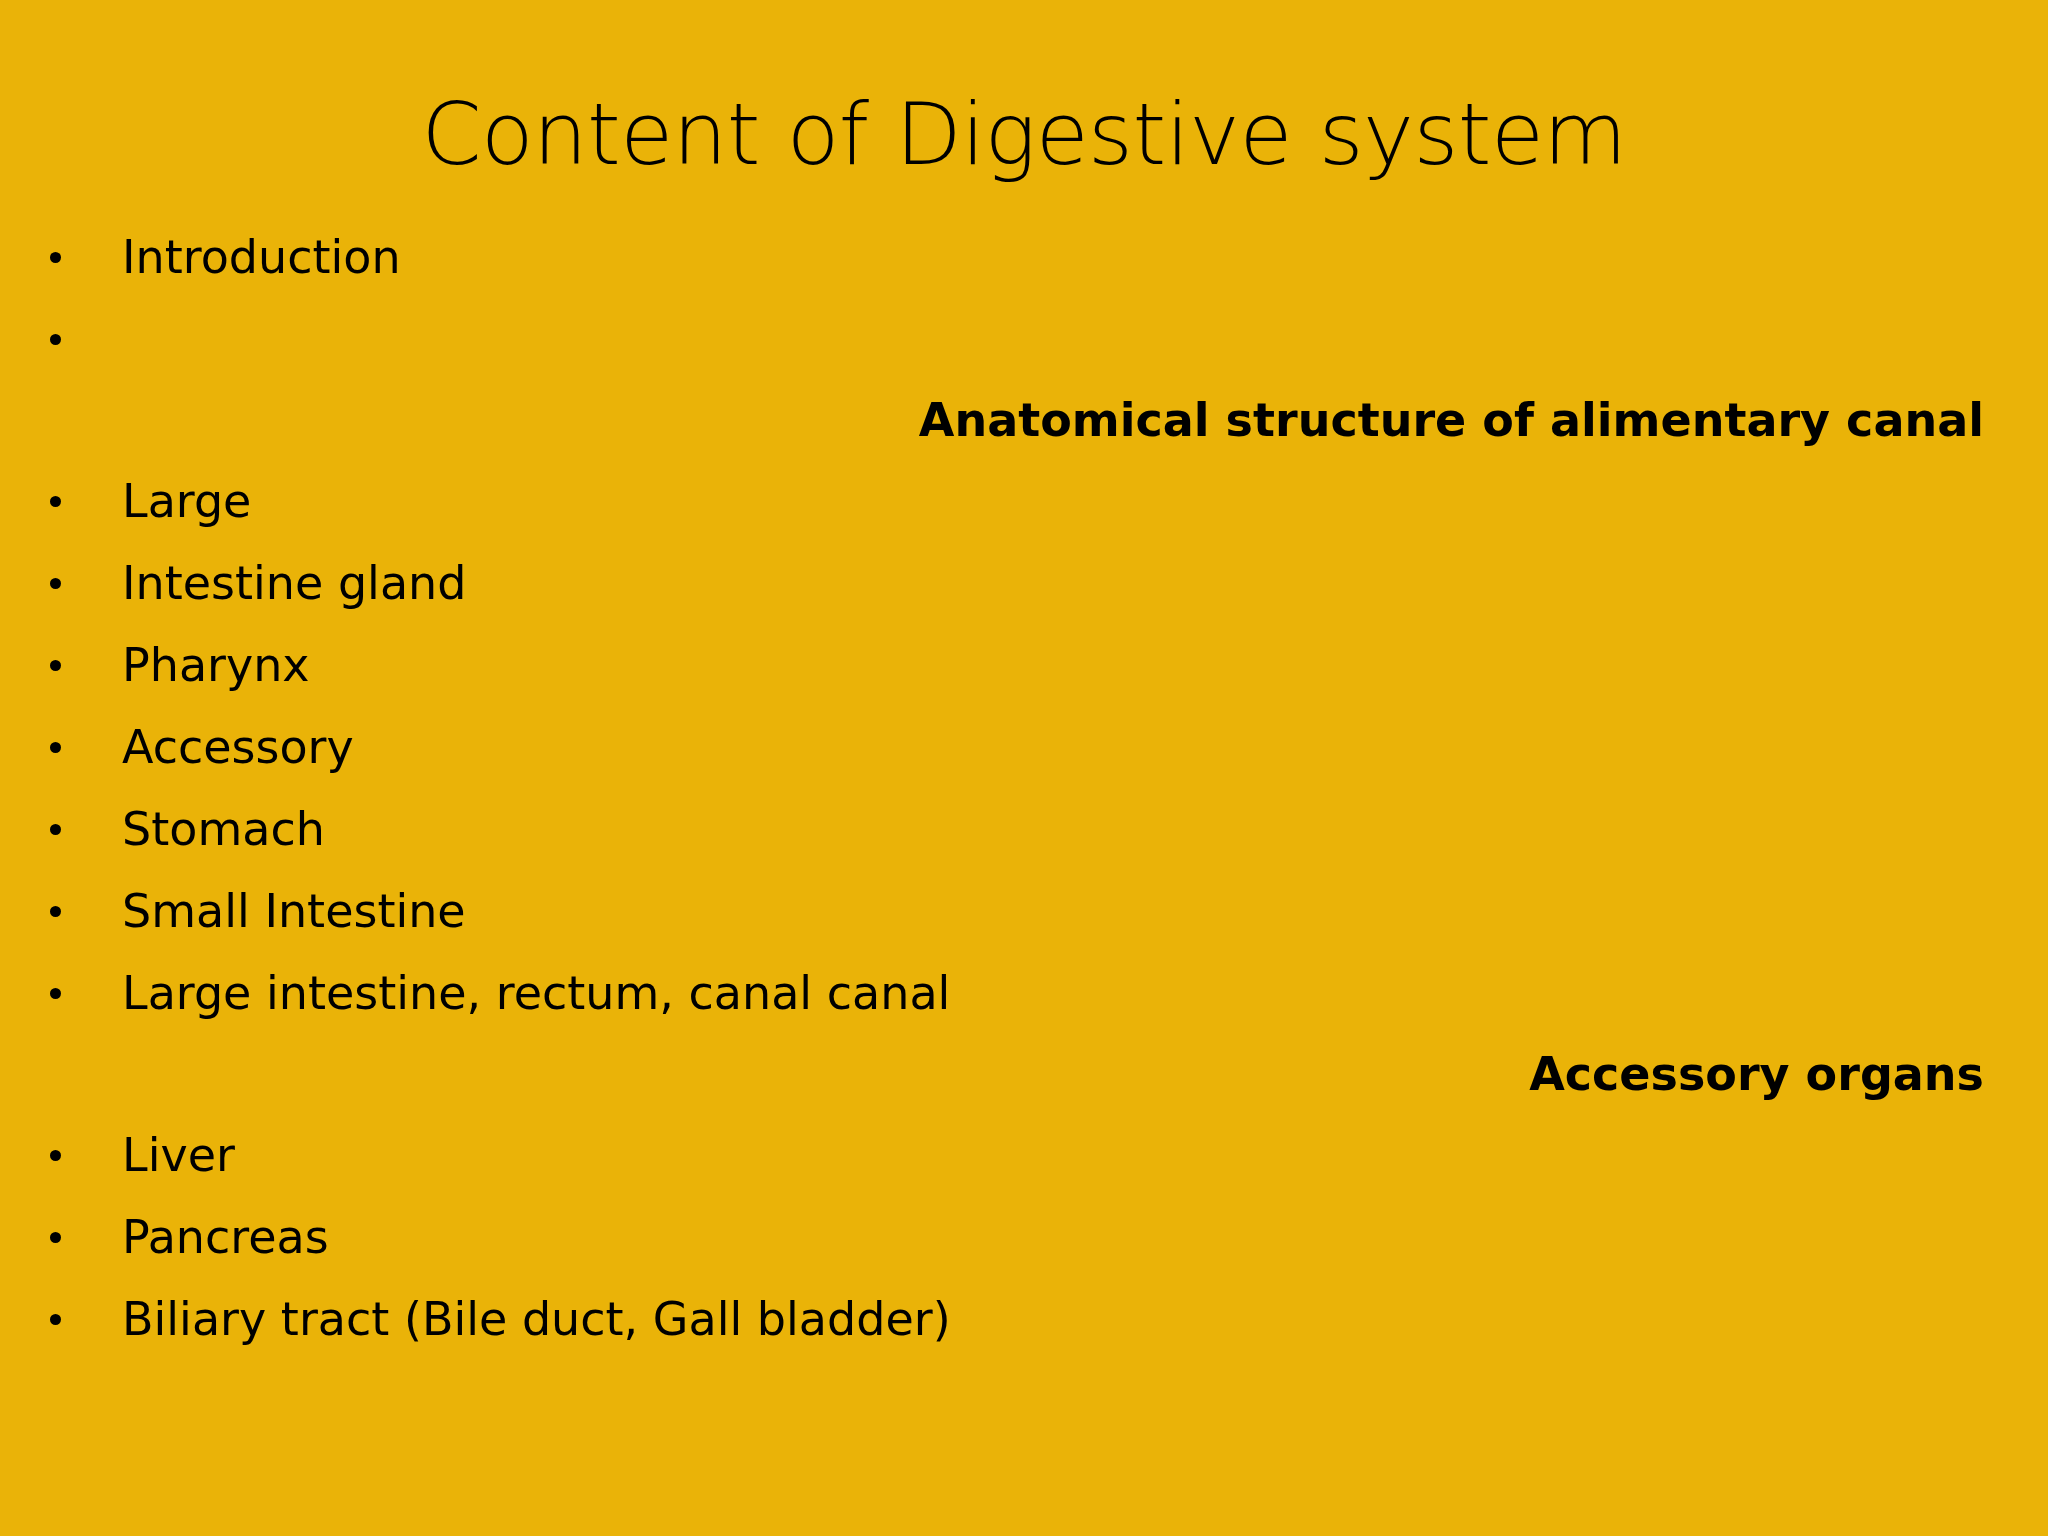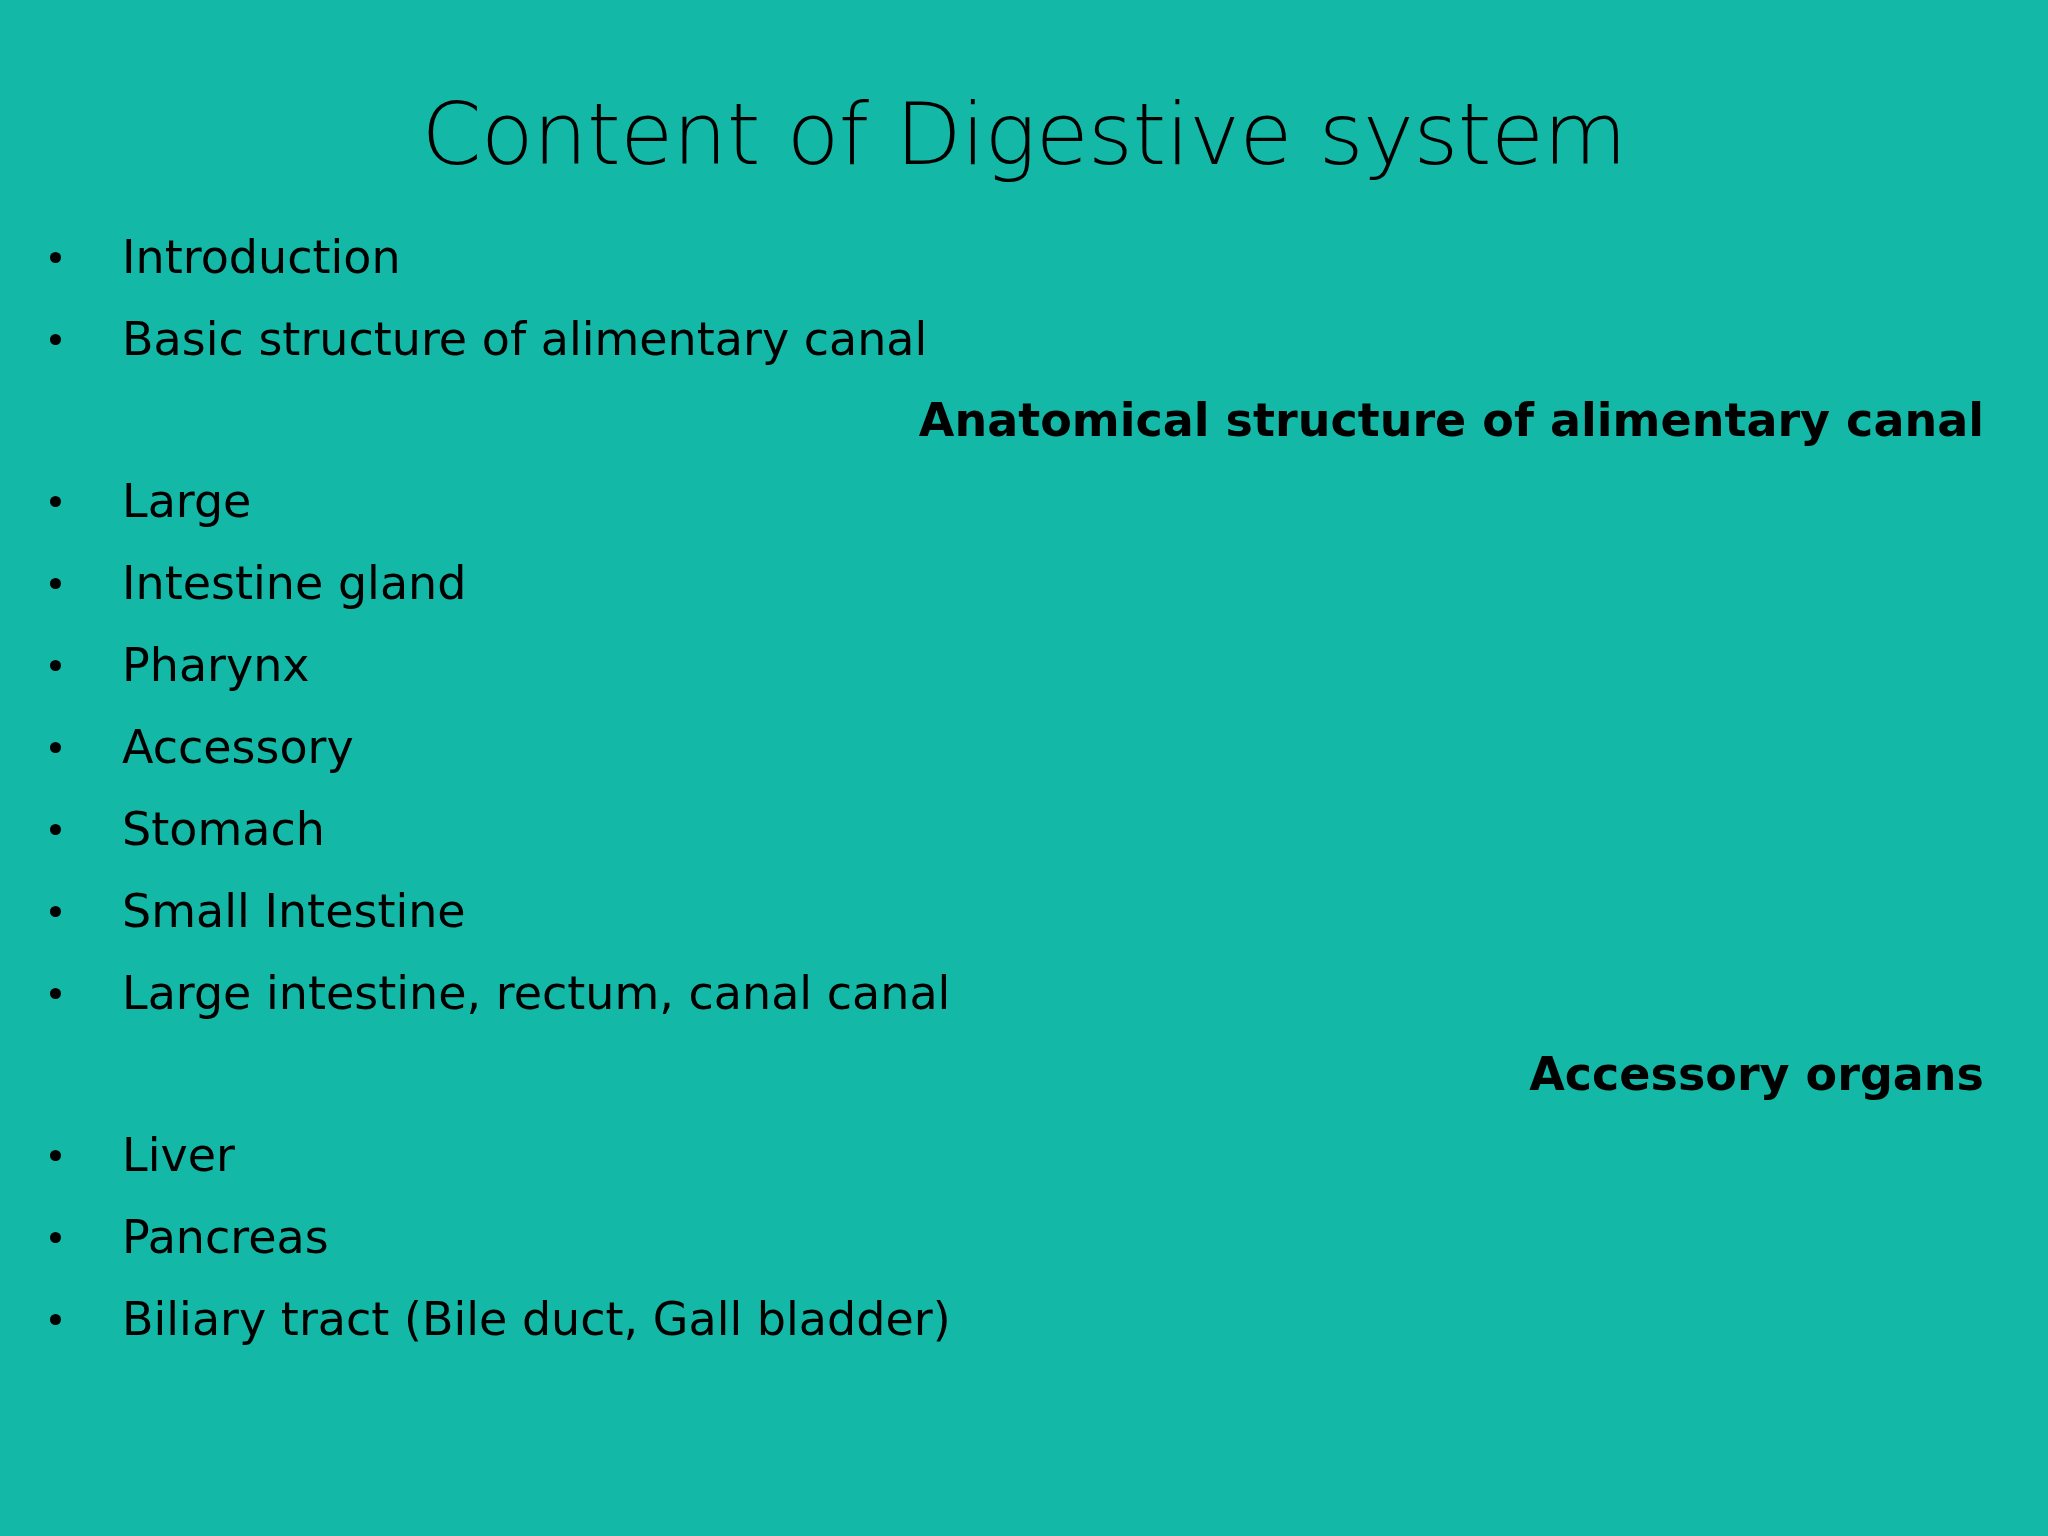--- a/index.html
+++ b/index.html
@@ -12,21 +12,21 @@
     height: 1536px;
     overflow: hidden;
     font-family: "DejaVu Sans", "Liberation Sans", sans-serif;
     color: #000000;
     -webkit-font-smoothing: antialiased;
   }
   .slide {
     position: relative;
     width: 2048px;
     height: 1536px;
-    background: #14b8a6;
+    background: #eab308;
     box-sizing: border-box;
   }
   .slide-title {
     position: absolute;
     top: 28px;
     left: 0;
     width: 2048px;
     text-align: center;
     font-family: "DejaVu Sans", "Liberation Sans", sans-serif;
     font-size: 86px;
@@ -82,21 +82,21 @@
 </style>
 </head>
 <body>
 
 <div class="slide">
 
   <h1 class="slide-title">Content of Digestive system</h1>
 
   <ul class="body-list" id="body-list">
       <li class="line bullet"><span class="dot"></span><span class="txt">Introduction</span></li>
-      <li class="line bullet"><span class="dot"></span><span class="txt">Basic structure of alimentary canal</span></li>
+      <li class="line bullet"><span class="dot"></span></li>
       <li class="line heading"><span class="txt">Anatomical structure of alimentary canal</span></li>
       <li class="line bullet"><span class="dot"></span><span class="txt">Large</span></li>
       <li class="line bullet"><span class="dot"></span><span class="txt">Intestine gland</span></li>
       <li class="line bullet"><span class="dot"></span><span class="txt">Pharynx</span></li>
       <li class="line bullet"><span class="dot"></span><span class="txt">Accessory</span></li>
       <li class="line bullet"><span class="dot"></span><span class="txt">Stomach</span></li>
       <li class="line bullet"><span class="dot"></span><span class="txt">Small Intestine</span></li>
       <li class="line bullet"><span class="dot"></span><span class="txt">Large intestine, rectum, canal canal</span></li>
       <li class="line heading"><span class="txt">Accessory organs</span></li>
       <li class="line bullet"><span class="dot"></span><span class="txt">Liver</span></li>

